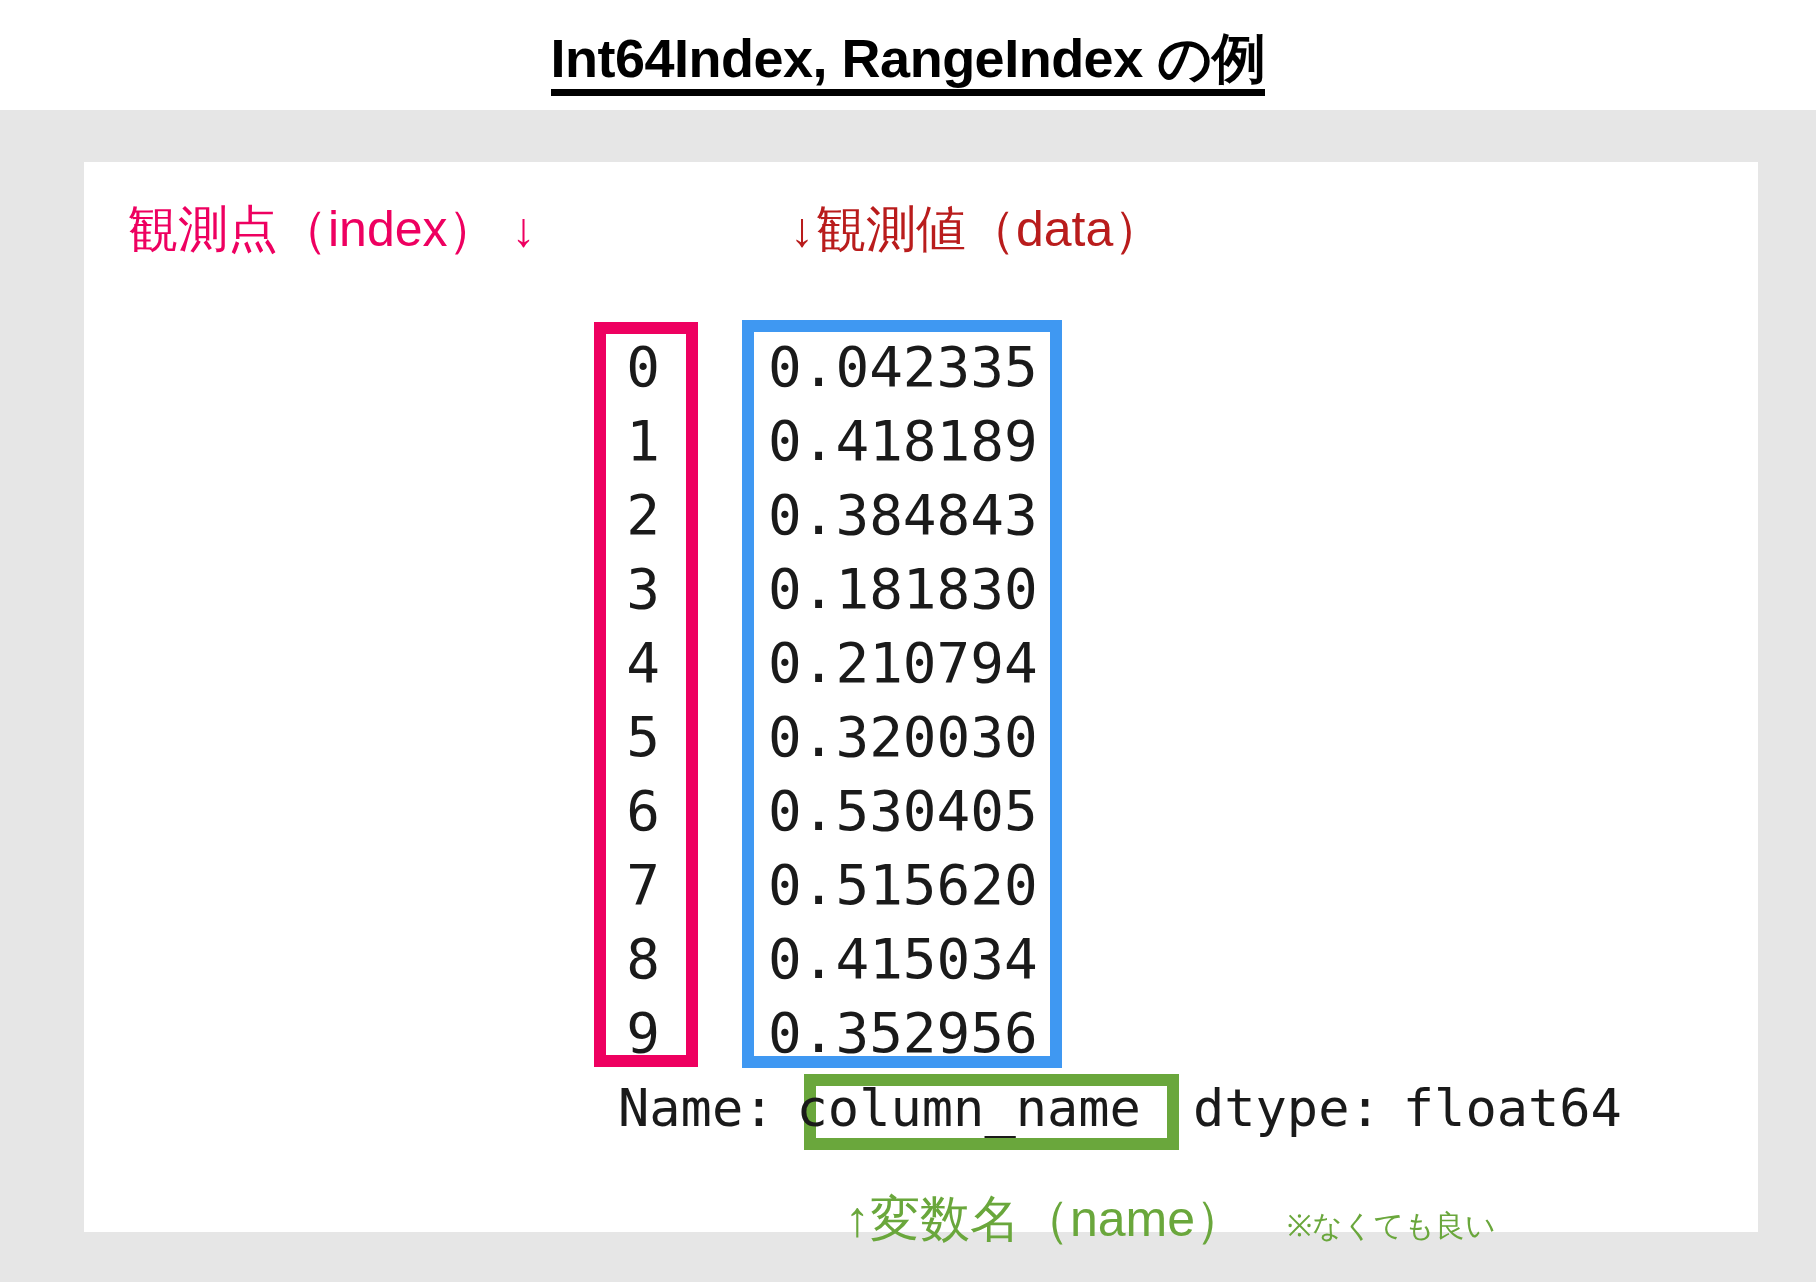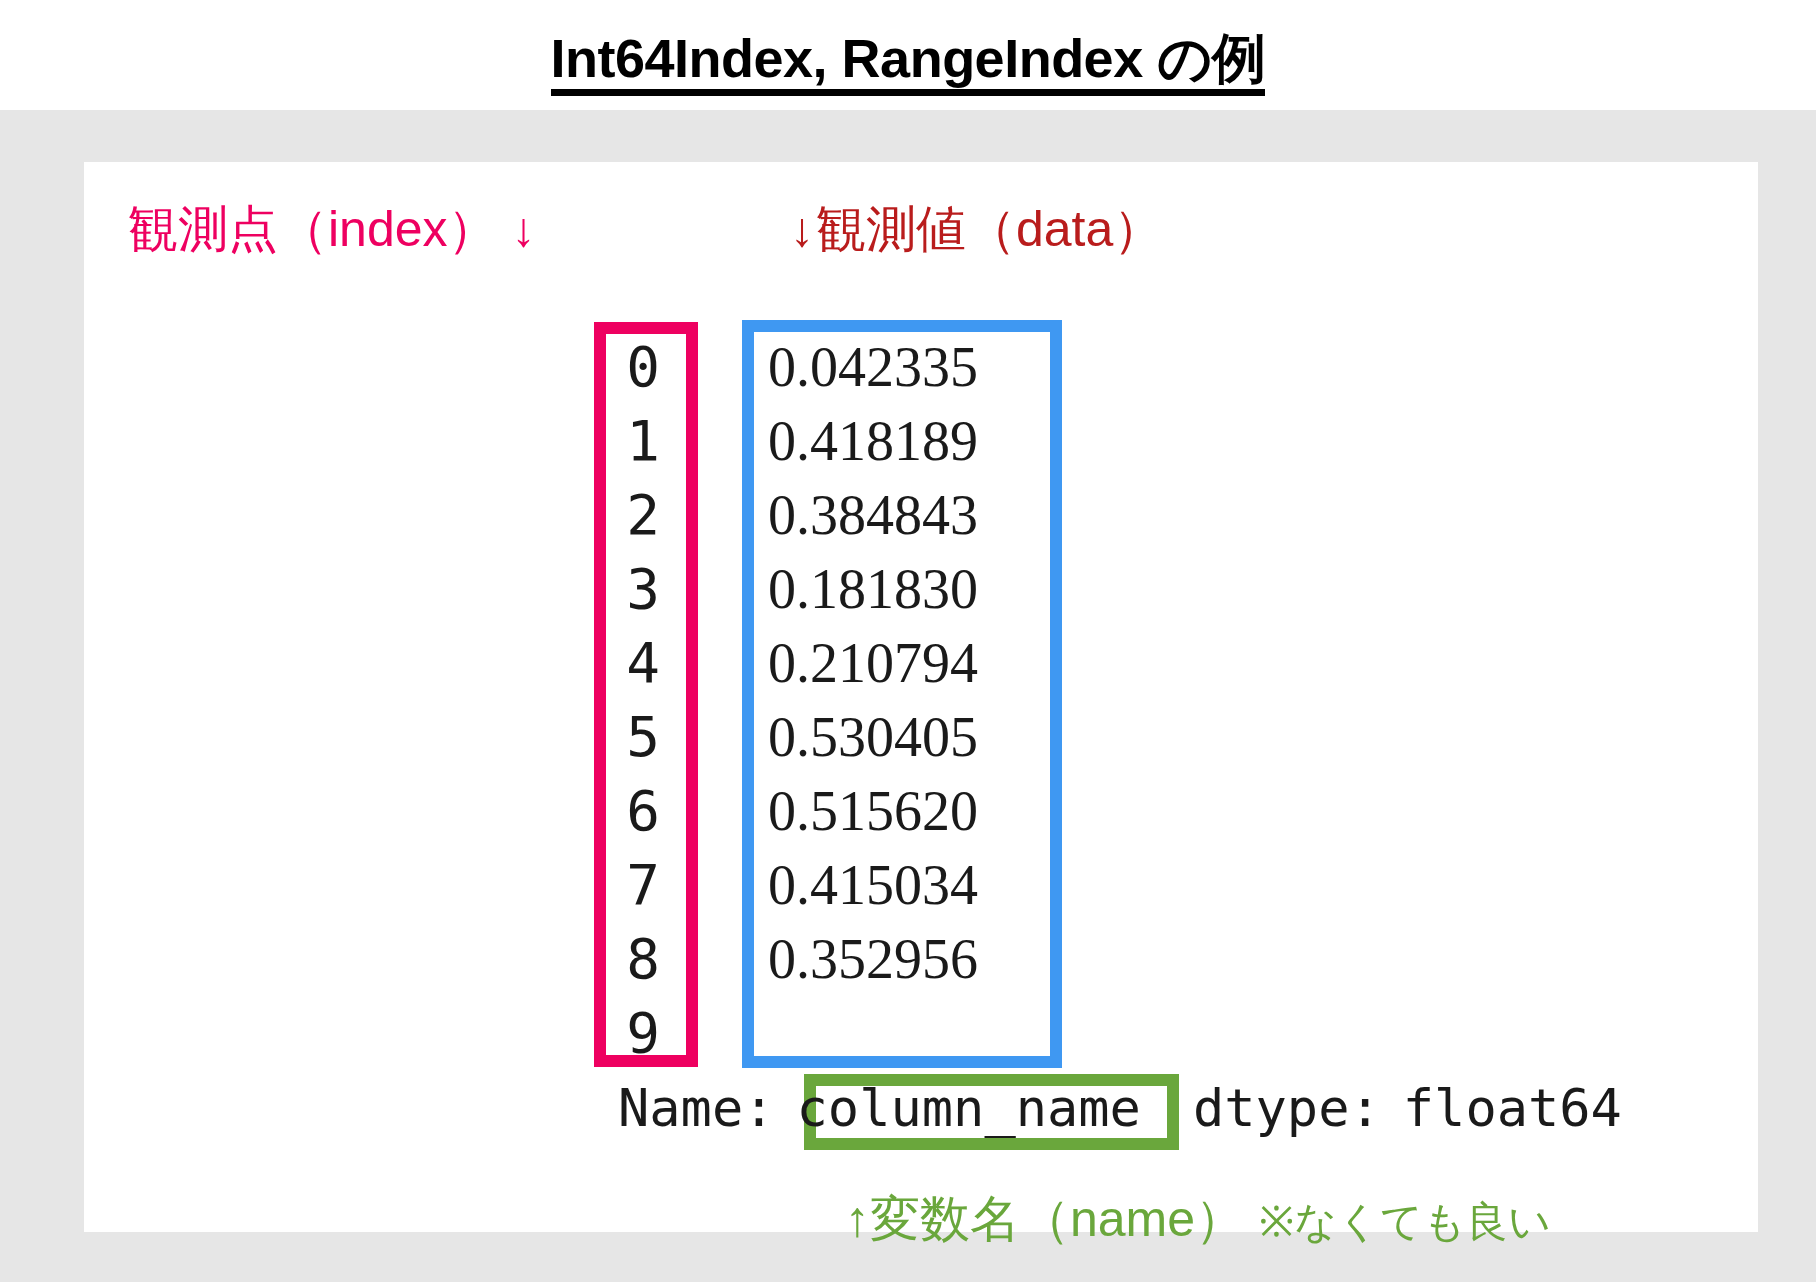--- a/index.html
+++ b/index.html
@@ -104,21 +104,20 @@
     display: flex;
     flex-direction: column;
     align-items: center;
     width: 62px;
   }
   .col-data {
     display: flex;
     flex-direction: column;
     align-items: flex-start;
     margin-left: 94px;
-    font-family: Liberation Serif, serif;
   }
   .cell {
     height: 74px;
     display: flex;
     align-items: center;
   }
 
   
   .box {
     position: absolute;
@@ -171,21 +170,22 @@
   .caption-green {
     position: absolute;
     left: 845px;
     top: 1186px;
     font-size: 50px;
     color: #6aa73c;
     white-space: nowrap;
     font-family: "Liberation Sans", sans-serif;
   }
   .caption-green .note {
-    font-size: 42px;
+    font-size: 30px;
+    margin-left: 28px;
   }
   .caption-green .arrow {
     font-weight: normal;
   }
 </style>
 </head>
 <body>
 
 <div class="title-bar">
   <div class="title-text">Int64Index, RangeIndex の例</div>
@@ -217,20 +217,21 @@
     <div class="cell">8</div>
     <div class="cell">9</div>
   </div>
 
   <div class="col-data">
     <div class="cell">0.042335</div>
     <div class="cell">0.418189</div>
     <div class="cell">0.384843</div>
     <div class="cell">0.181830</div>
     <div class="cell">0.210794</div>
+    <div class="cell">0.320030</div>
     <div class="cell">0.530405</div>
     <div class="cell">0.515620</div>
     <div class="cell">0.415034</div>
     <div class="cell">0.352956</div>
   </div>
 
 </div>
 
 <div class="box box-index"></div>
 <div class="box box-data"></div>

